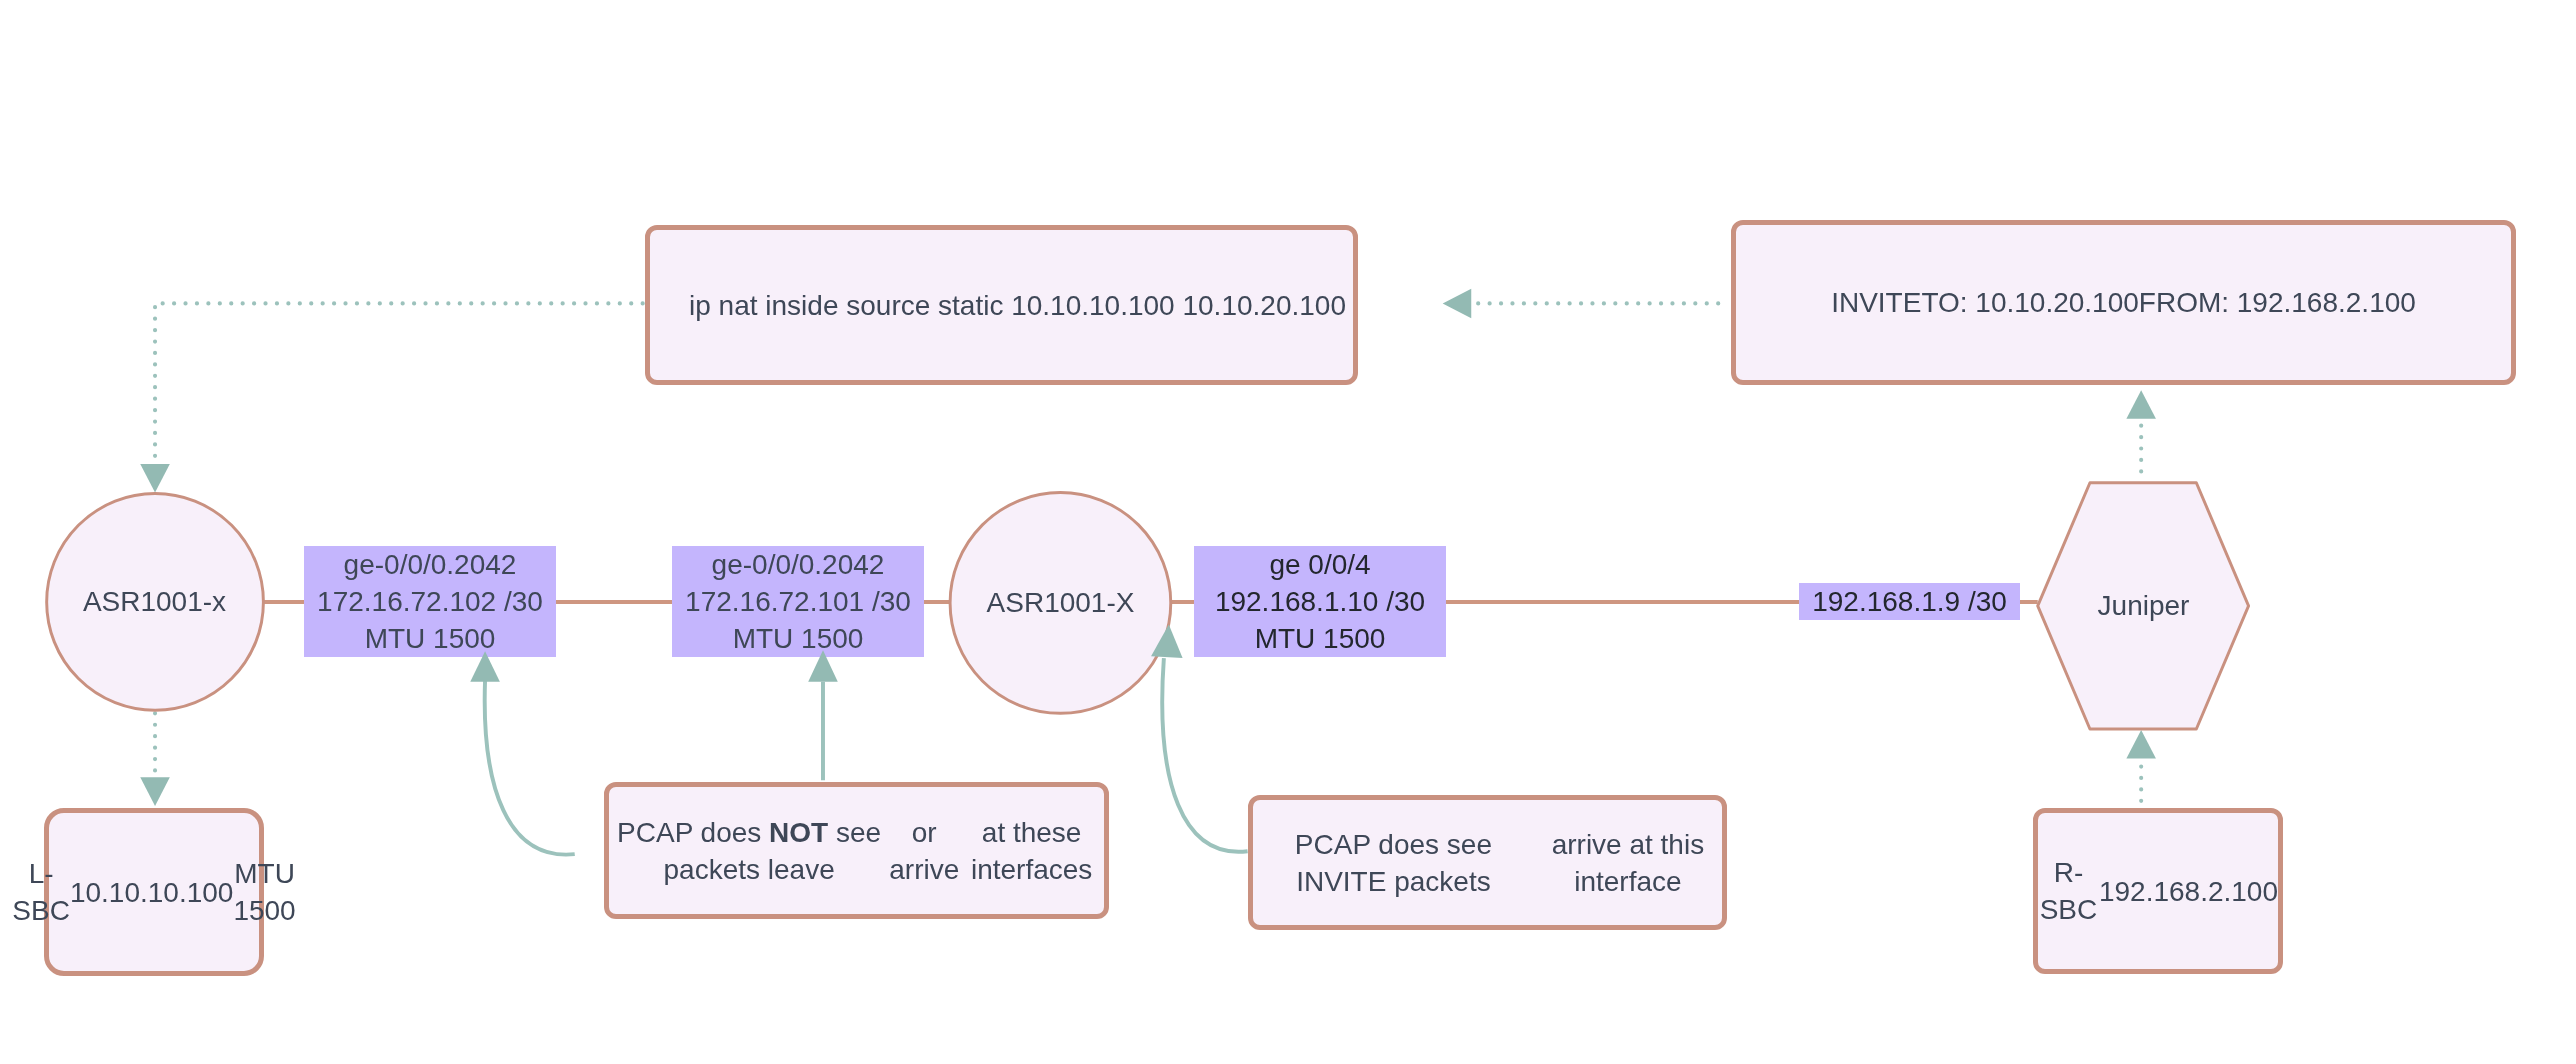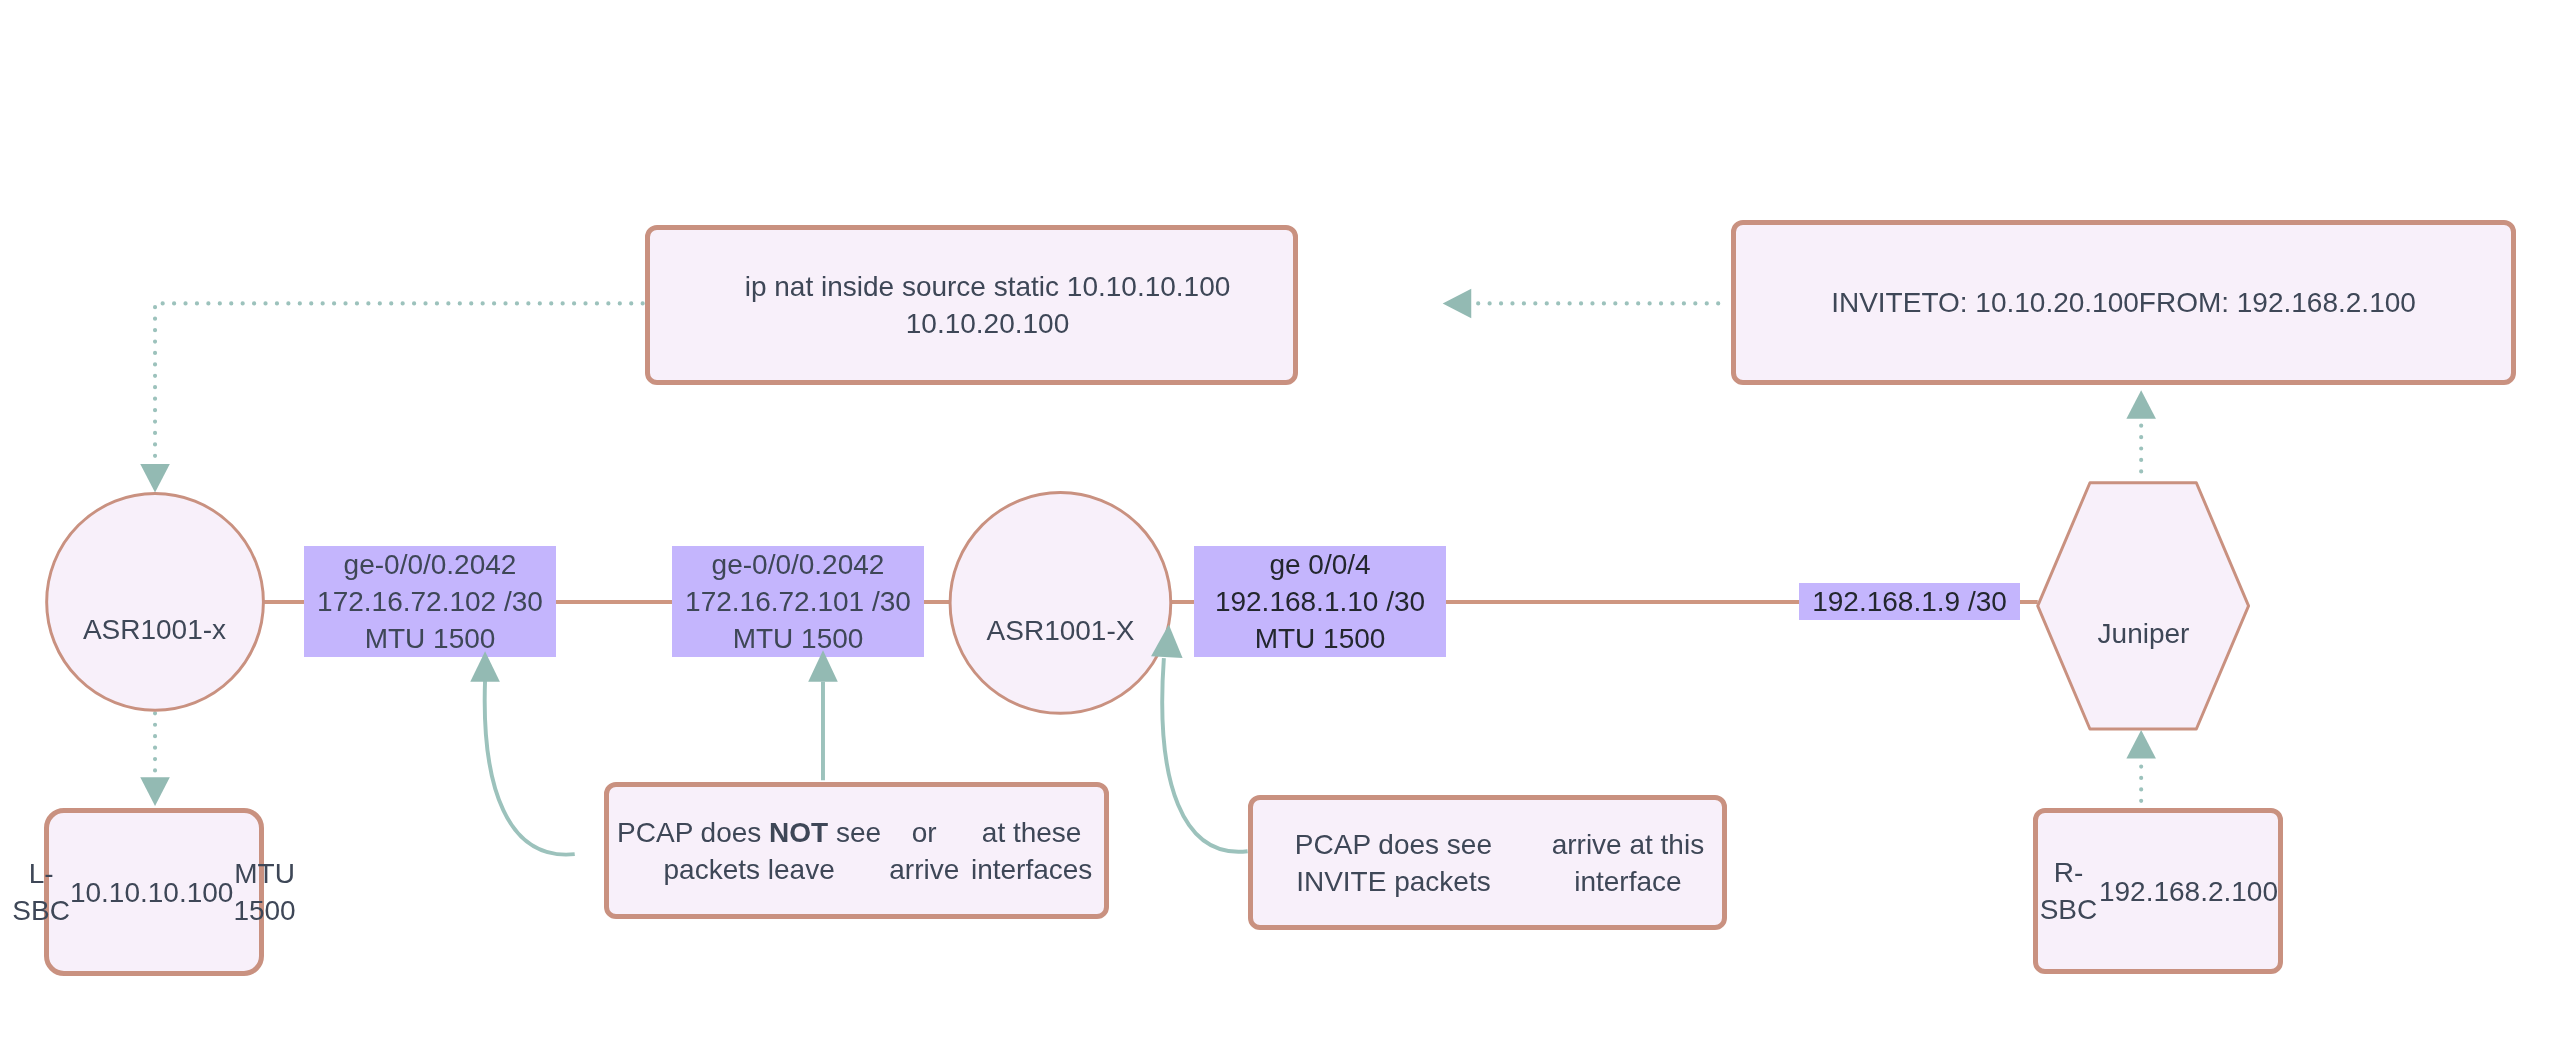--- a/index.html
+++ b/index.html
@@ -14,21 +14,21 @@
     display:flex;flex-direction:row;align-items:center;justify-content:center;
     text-align:center;font-size:28px;line-height:37px;color:#3E4757;
   }
   .iflabel{
     position:absolute;box-sizing:border-box;background:#c4b5fd;
     text-align:center;font-size:28px;line-height:37px;color:#3E4757;
   }
   .iflabel.dark{color:#23272E;}
   .nodelabel{
     position:absolute;box-sizing:border-box;background:transparent;
-    text-align:center;font-size:28px;line-height:37px;color:#3E4757;margin-top:28px;
+    text-align:center;font-size:28px;line-height:37px;color:#3E4757;
   }
   .bold{font-weight:bold;}
   svg{display:block;}
 </style>
 </head>
 <body>
 
 <svg class="layer" width="2576" height="1064" viewBox="0 0 2614 1080">
 
   <line x1="267" y1="611" x2="2068" y2="611" stroke="#CE9681" stroke-width="4"></line>
@@ -47,21 +47,21 @@
 
   <line x1="2173" y1="778" x2="2173" y2="816" stroke="#9CC2BC" stroke-width="4.2" stroke-dasharray="0.1 11.5" stroke-linecap="round"></line>
   <polygon points="2173,741 2158,770 2188,770" fill="#93BAB3"></polygon>
 
   <circle cx="157" cy="611" r="110" fill="#F8F0FA" stroke="#C99180" stroke-width="3"></circle>
   <circle cx="1076" cy="612" r="112" fill="#F8F0FA" stroke="#C99180" stroke-width="3"></circle>
 
   <polygon points="2068,615 2121,490 2229,490 2282,615 2229,740 2121,740" fill="#F8F0FA" stroke="#C99180" stroke-width="3" stroke-linejoin="round"></polygon>
 </svg>
 
-<div class="box" style="left:645px;top:225px;width:653px;height:160px;padding-left:32px;">
+<div class="box" style="left:645px;top:225px;width:713px;height:160px;padding-left:32px;">
   <div>ip nat inside source static 10.10.10.100 10.10.20.100</div>
 </div>
 
 <div class="box" style="left:1731px;top:220px;width:785px;height:165px;">
   <div>INVITE</div>
   <div>TO: 10.10.20.100</div>
   <div>FROM: 192.168.2.100</div>
 </div>
 
 <div class="box" style="left:44px;top:808px;width:220px;height:168px;border-radius:20px;">

